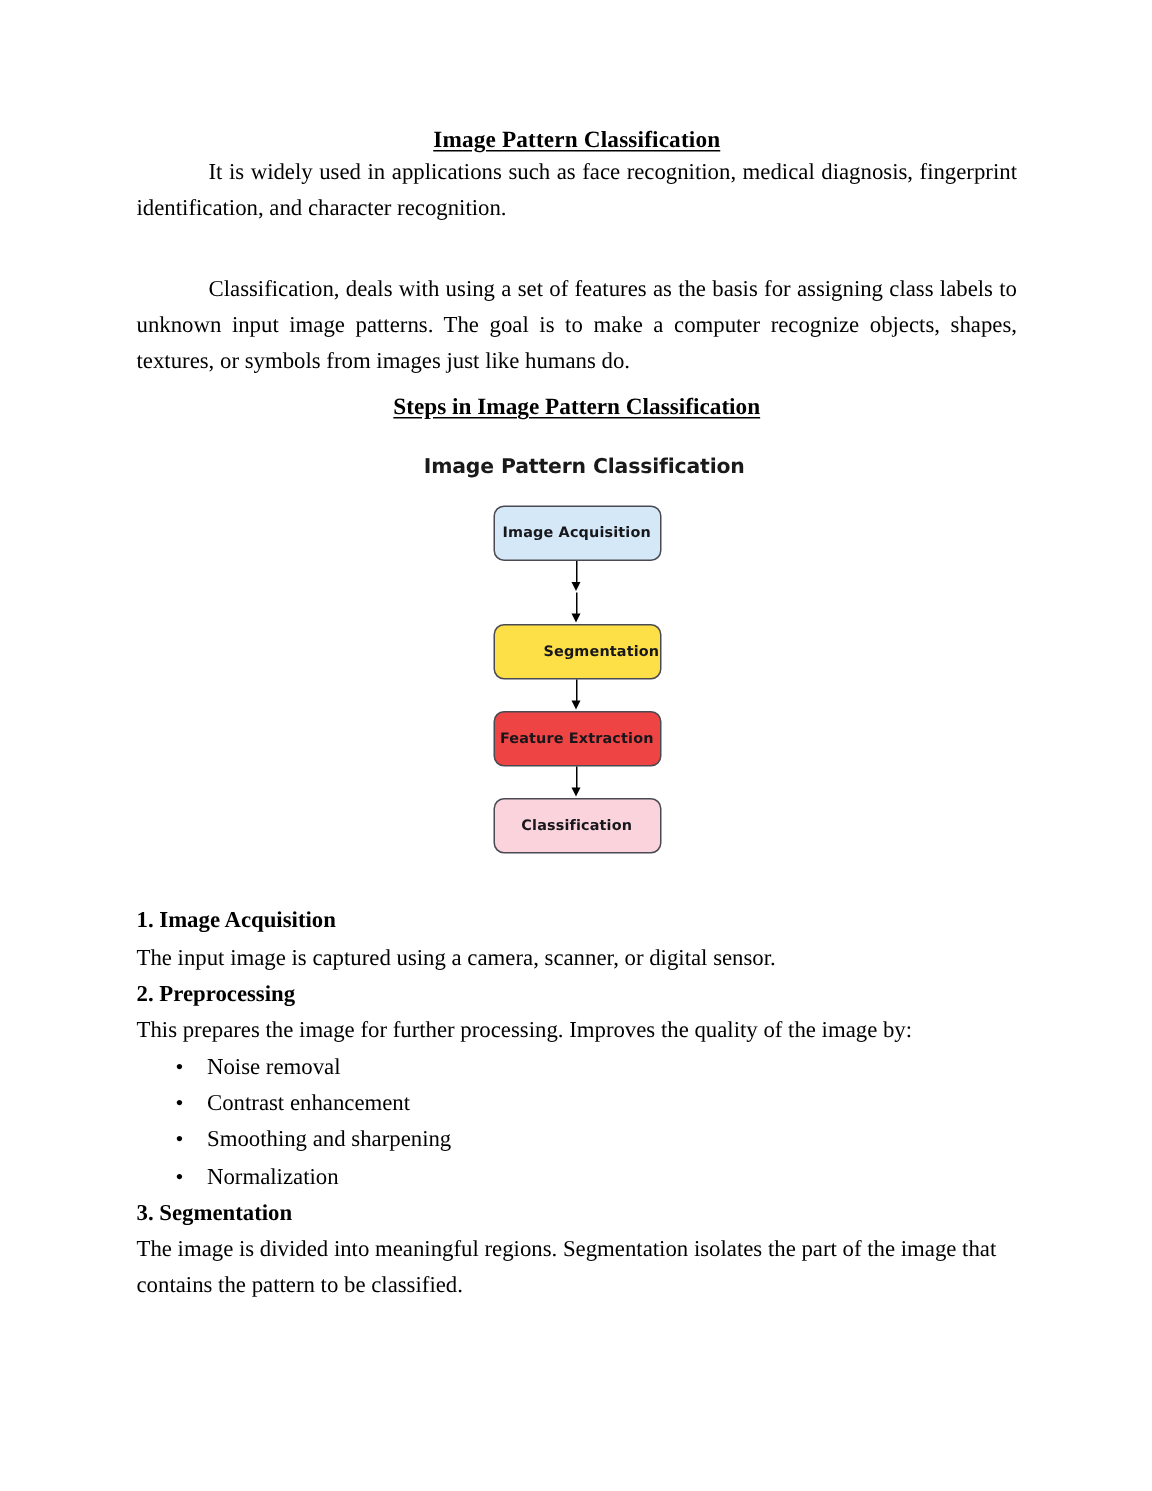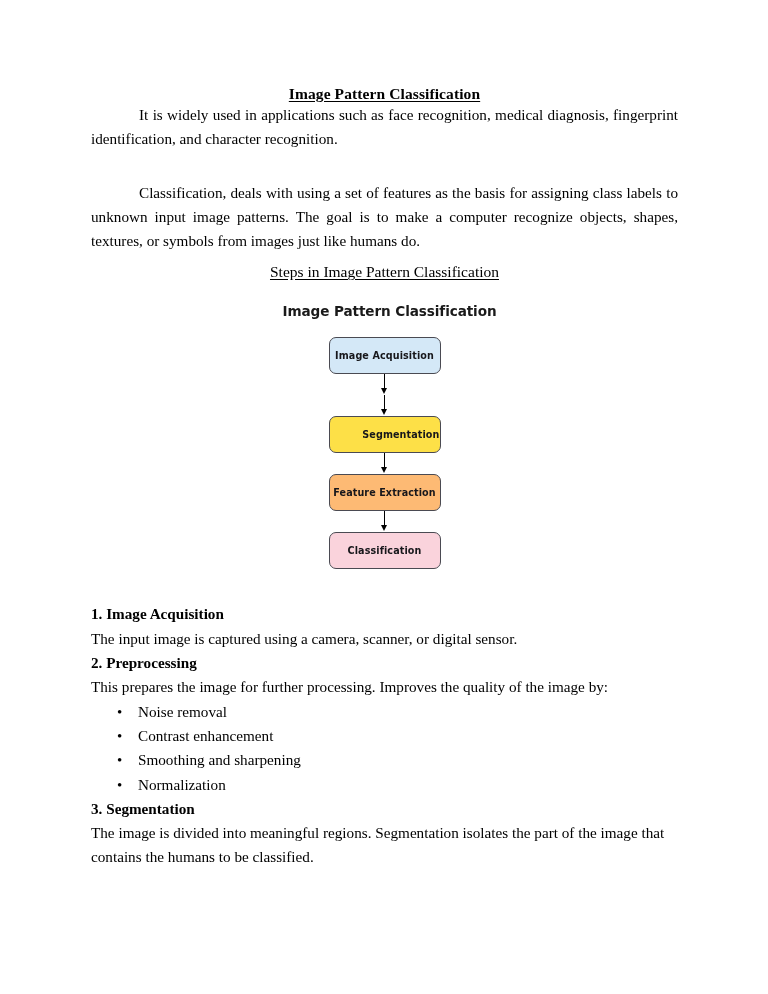--- a/index.html
+++ b/index.html
@@ -35,21 +35,21 @@
     font-weight: bold;
     font-size: 15.5px;
     text-decoration: underline;
     text-underline-offset: 2px;
     margin: 0;
     padding-top: 85px;
     letter-spacing: 0.1px;
   }
   .section-title {
     text-align: center;
-    font-weight: normal;
+    font-weight: bold;
     font-size: 15.5px;
     text-decoration: underline;
     text-underline-offset: 2px;
     margin: 0;
     padding-top: 10px;
   }
 
   
   .para {
     font-size: 15.2px;
@@ -199,21 +199,21 @@
 
         <div class="flow-node" id="node2" style="background: #fde047; justify-content: flex-end;">
           <span>Segmentation</span>
         </div>
 
         <div class="flow-arrow">
           <span class="shaft"></span>
           <span class="head"></span>
         </div>
 
-        <div class="flow-node" id="node3" style="background: #fdba74;">
+        <div class="flow-node" id="node3" style="background: #ef4444;">
           <span>Feature Extraction</span>
         </div>
 
         <div class="flow-arrow">
           <span class="shaft"></span>
           <span class="head"></span>
         </div>
 
         <div class="flow-node" id="node4" style="background: rgb(250, 211, 220);">
           <span>Classification</span>
@@ -243,16 +243,16 @@
         <span class="bullet-dot">•</span>
         <span>Smoothing and sharpening</span>
       </li>
       <li>
         <span class="bullet-dot">•</span>
         <span>Normalization</span>
       </li>
     </ul>
 
     <h3 class="step-head">3. Segmentation</h3>
-    <p class="step-body">The image is divided into meaningful regions. Segmentation isolates the part of the image that contains the humans to be classified.</p>
+    <p class="step-body">The image is divided into meaningful regions. Segmentation isolates the part of the image that contains the pattern to be classified.</p>
 
   </div>
 </div>
 
 </body></html>

